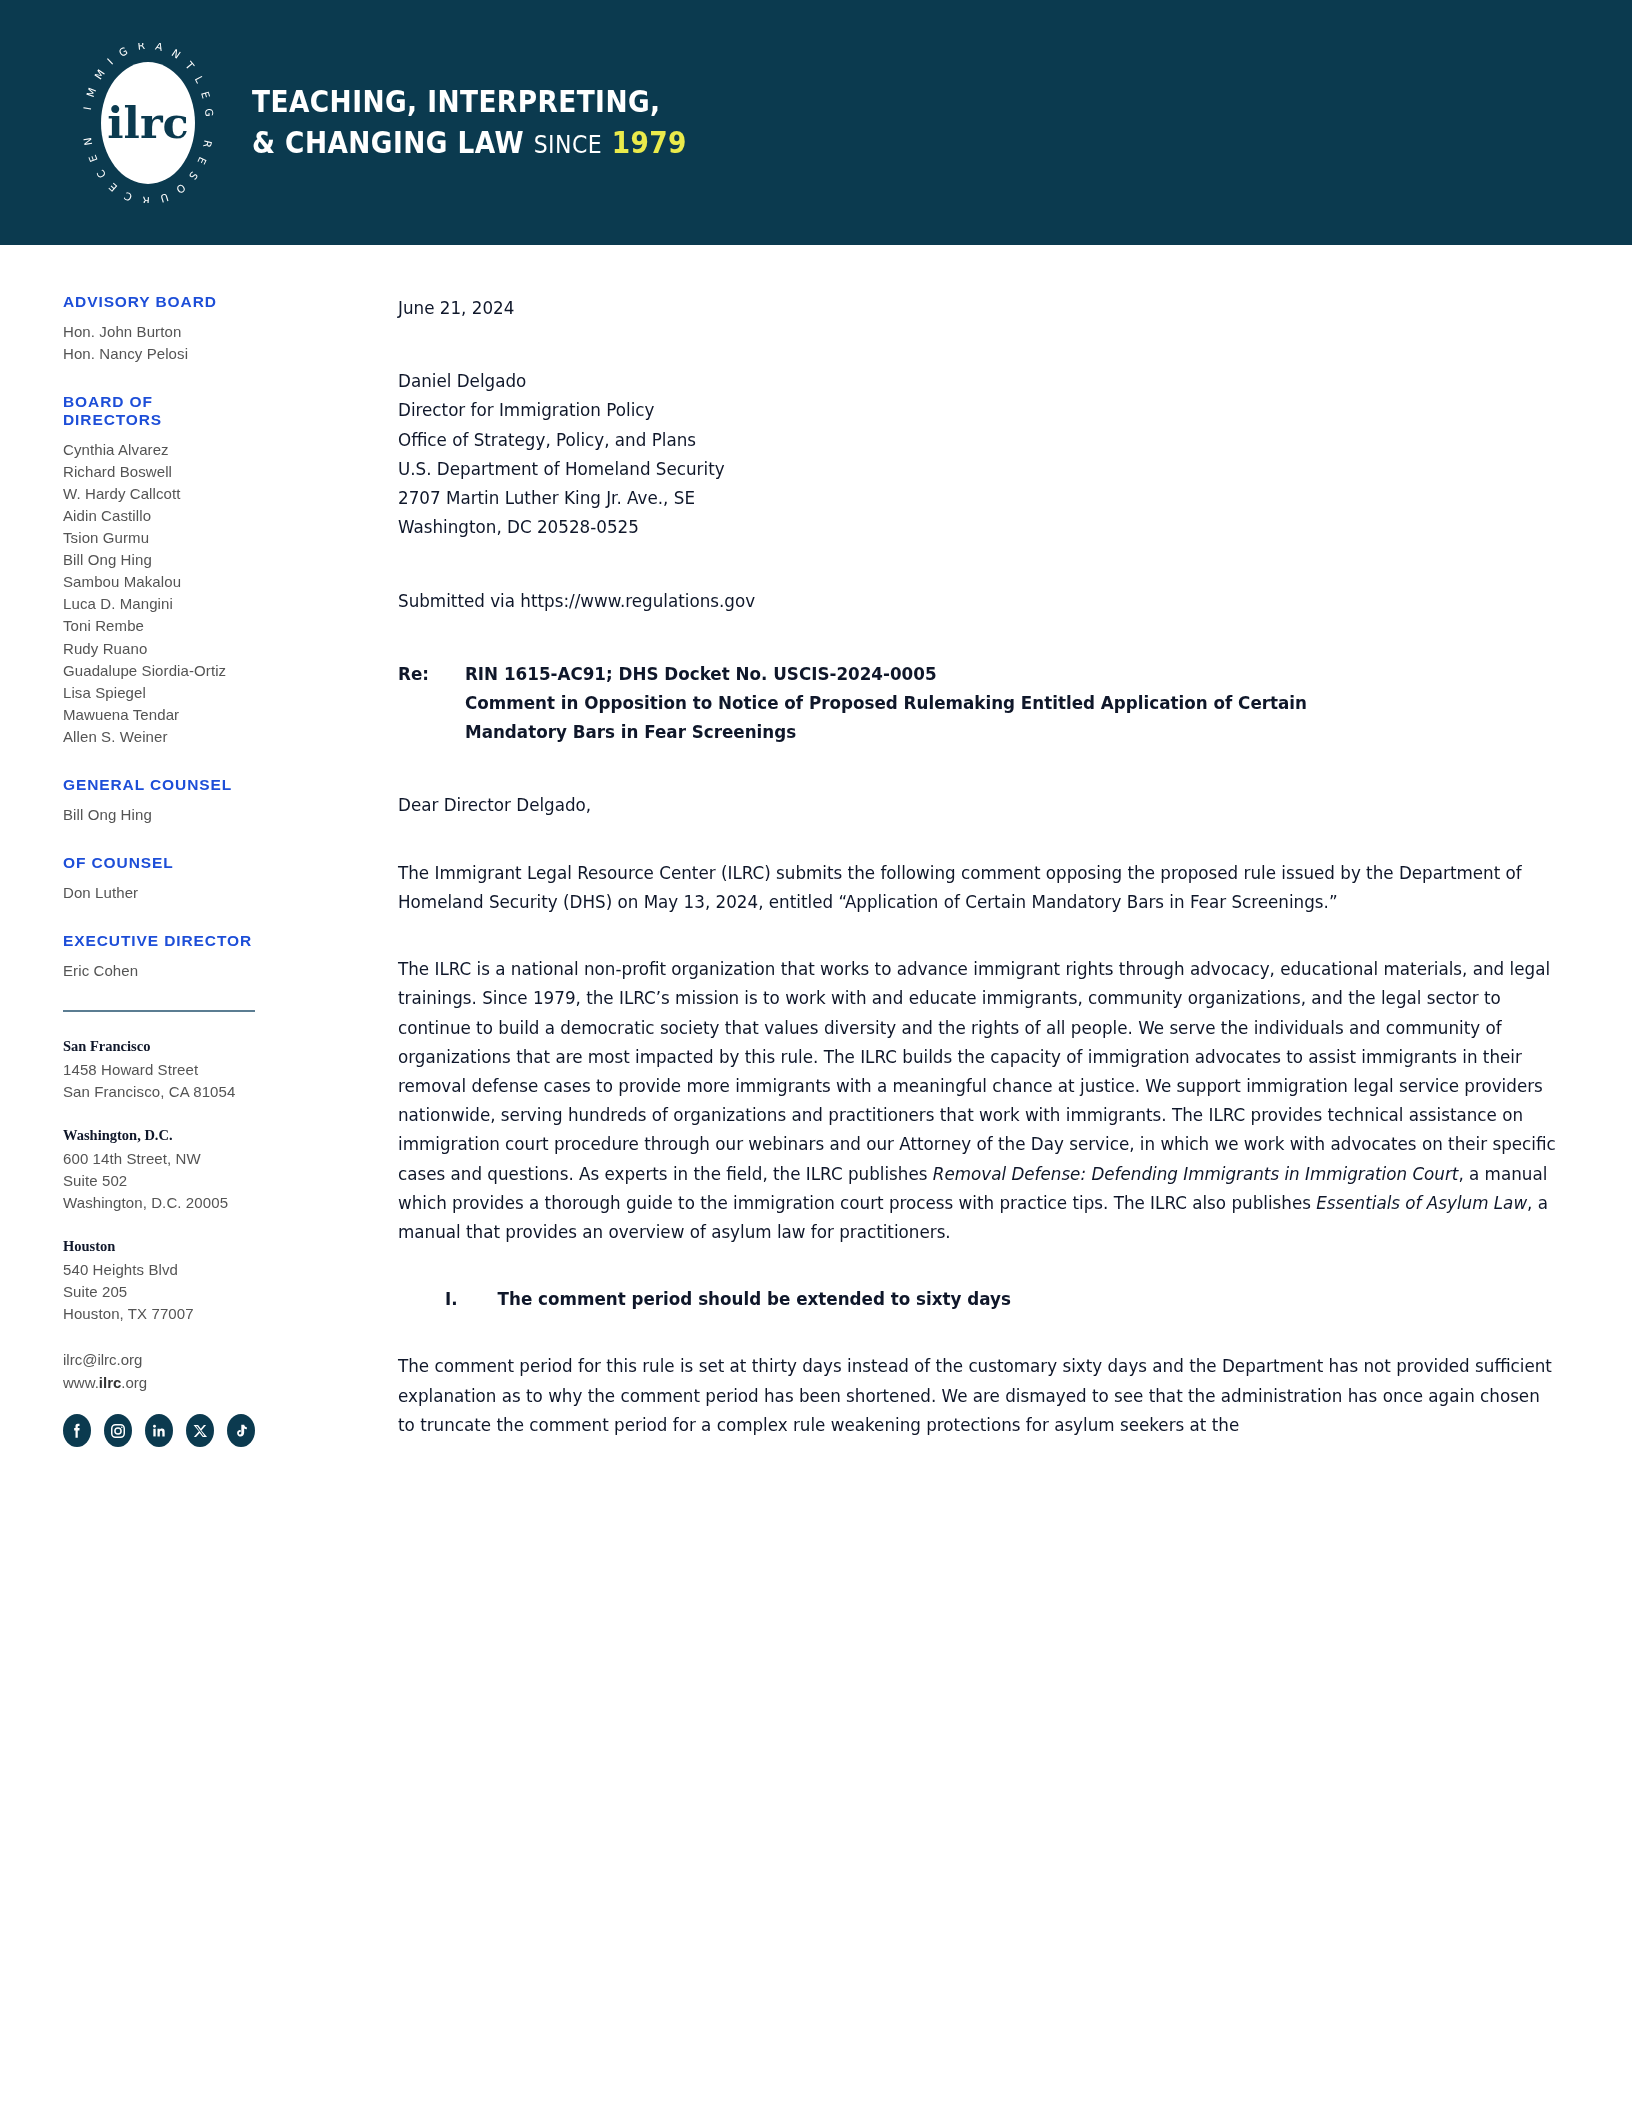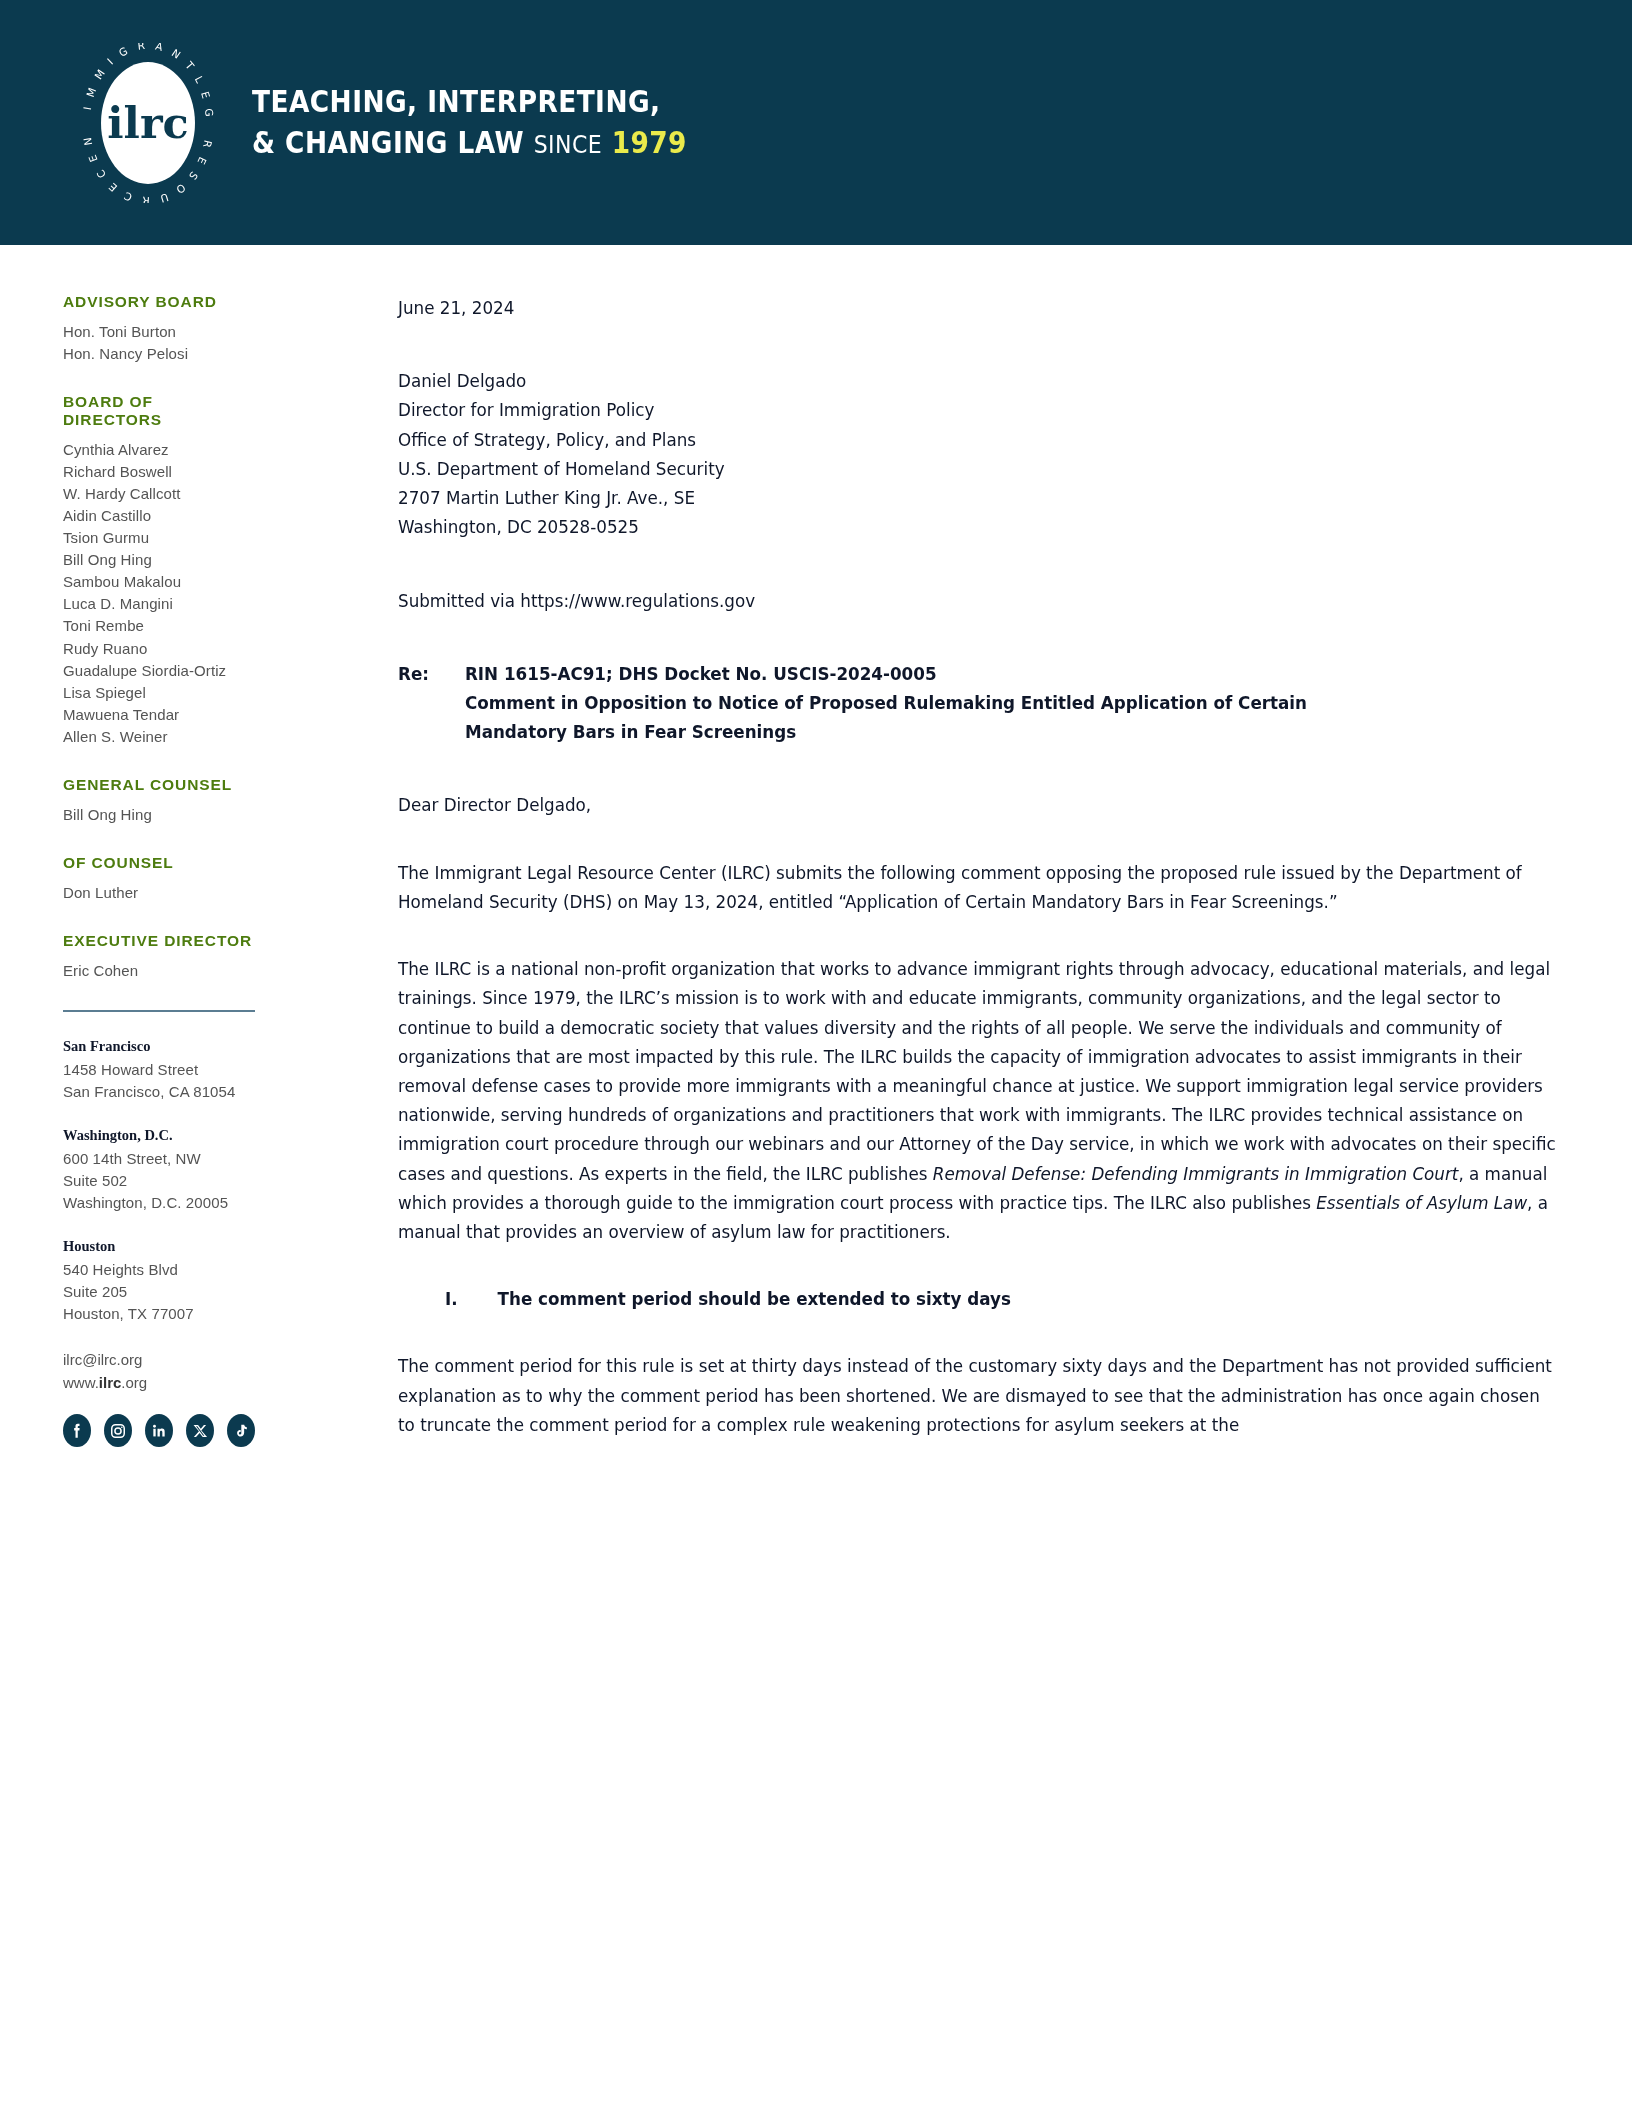--- a/index.html
+++ b/index.html
@@ -69,21 +69,21 @@
     flex: 0 0 255px;
     padding-left: 63px;
     box-sizing: border-box;
     font-family: "Liberation Sans", sans-serif;
     color: #4a4a4a;
   }
   .sb-heading {
     font-weight: bold;
     font-size: 15.5px;
     letter-spacing: 0.9px;
-    color: #4d7c0f;
+    color: #1d4ed8;
     margin-bottom: 10px;
   }
   .sb-item {
     font-size: 15px;
     line-height: 1.47;
     color: #545454;
     letter-spacing: 0.1px;
   }
   .sb-group { margin-bottom: 28px; }
   .sb-divider {
@@ -190,21 +190,21 @@
     </div>
   </div>
 </div>
 
 <div class="page">
 
   <aside class="sidebar">
 
     <div class="sb-group">
       <div class="sb-heading">ADVISORY BOARD</div>
-      <div class="sb-item">Hon. Toni Burton</div>
+      <div class="sb-item">Hon. John Burton</div>
       <div class="sb-item">Hon. Nancy Pelosi</div>
     </div>
 
     <div class="sb-group">
       <div class="sb-heading">BOARD OF DIRECTORS</div>
       <div class="sb-item">Cynthia Alvarez</div>
       <div class="sb-item">Richard Boswell</div>
       <div class="sb-item">W. Hardy Callcott</div>
       <div class="sb-item">Aidin Castillo</div>
       <div class="sb-item">Tsion Gurmu</div>

